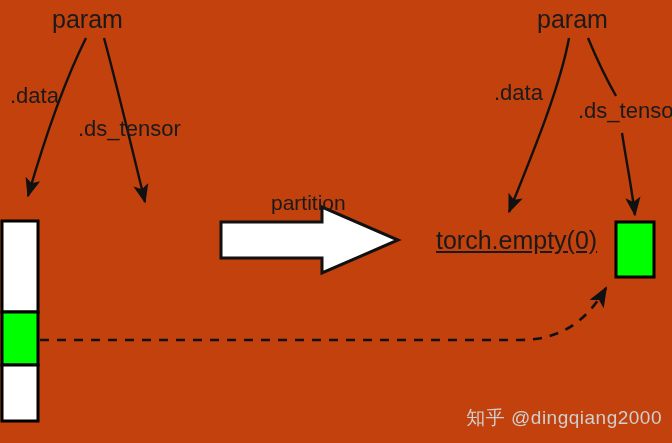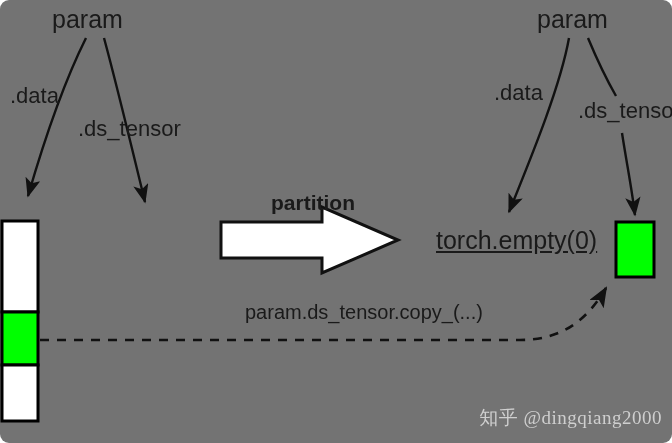--- a/index.html
+++ b/index.html
@@ -8,23 +8,22 @@
     padding: 0;
     background: #ffffff;
   }
   body {
     font-family: "Liberation Sans", sans-serif;
   }
   #diagram-root {
     position: relative;
     width: 672px;
     height: 443px;
-    background: #737373;
+    background: #c2410c;
     overflow: hidden;
-    border-radius: 9px;
   }
   #diagram-svg {
     position: absolute;
     left: 0;
     top: 0;
     width: 672px;
     height: 443px;
   }
   .lbl {
     position: absolute;
@@ -34,32 +33,31 @@
     line-height: 1;
   }
   .lbl-node {
     font-size: 25px;
   }
   .lbl-edge {
     font-size: 22px;
   }
   .lbl-op {
     font-size: 21px;
-    font-weight: bold;
   }
   .lbl-call {
     font-size: 20px;
   }
   #watermark {
     position: absolute;
     right: 10px;
     bottom: 12px;
     font-size: 19px;
     color: #cfcfcf;
-    font-family: Liberation Serif, serif;
+    font-family: Liberation Sans, sans-serif;
     white-space: nowrap;
     letter-spacing: 0.5px;
   }
 </style>
 </head>
 <body>
 
 <div id="diagram-root">
 
   <svg id="diagram-svg" viewBox="0 0 672 443" xmlns="http://www.w3.org/2000/svg">
@@ -118,17 +116,16 @@
   <div class="lbl lbl-op" style="left:271px; top:192px;">partition</div>
 
   <div class="lbl lbl-node" style="left:537px; top:7px;">param</div>
 
   <div class="lbl lbl-edge" style="left:494px; top:82px;">.data</div>
 
   <div class="lbl lbl-edge" style="left:578px; top:100px;">.ds_tensor</div>
 
   <div class="lbl lbl-node" style="left:436px; top:228px;text-decoration:underline;">torch.empty(0)</div>
 
-  <div class="lbl lbl-call" style="left:245px; top:302px;">param.ds_tensor.copy_(...)</div>
 
   <div id="watermark">知乎 @dingqiang2000</div>
 
 </div>
 
 </body></html>

